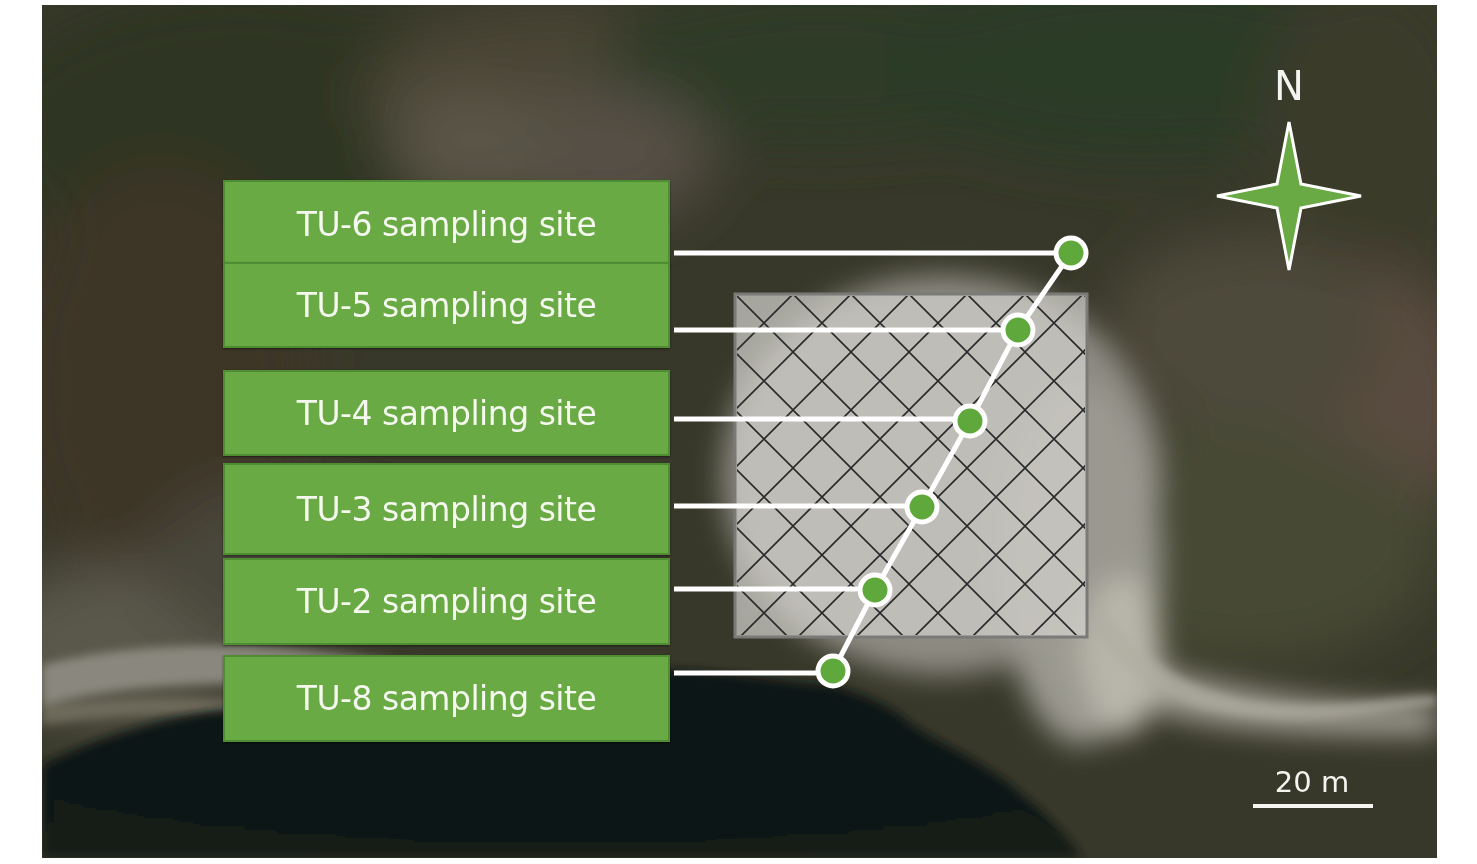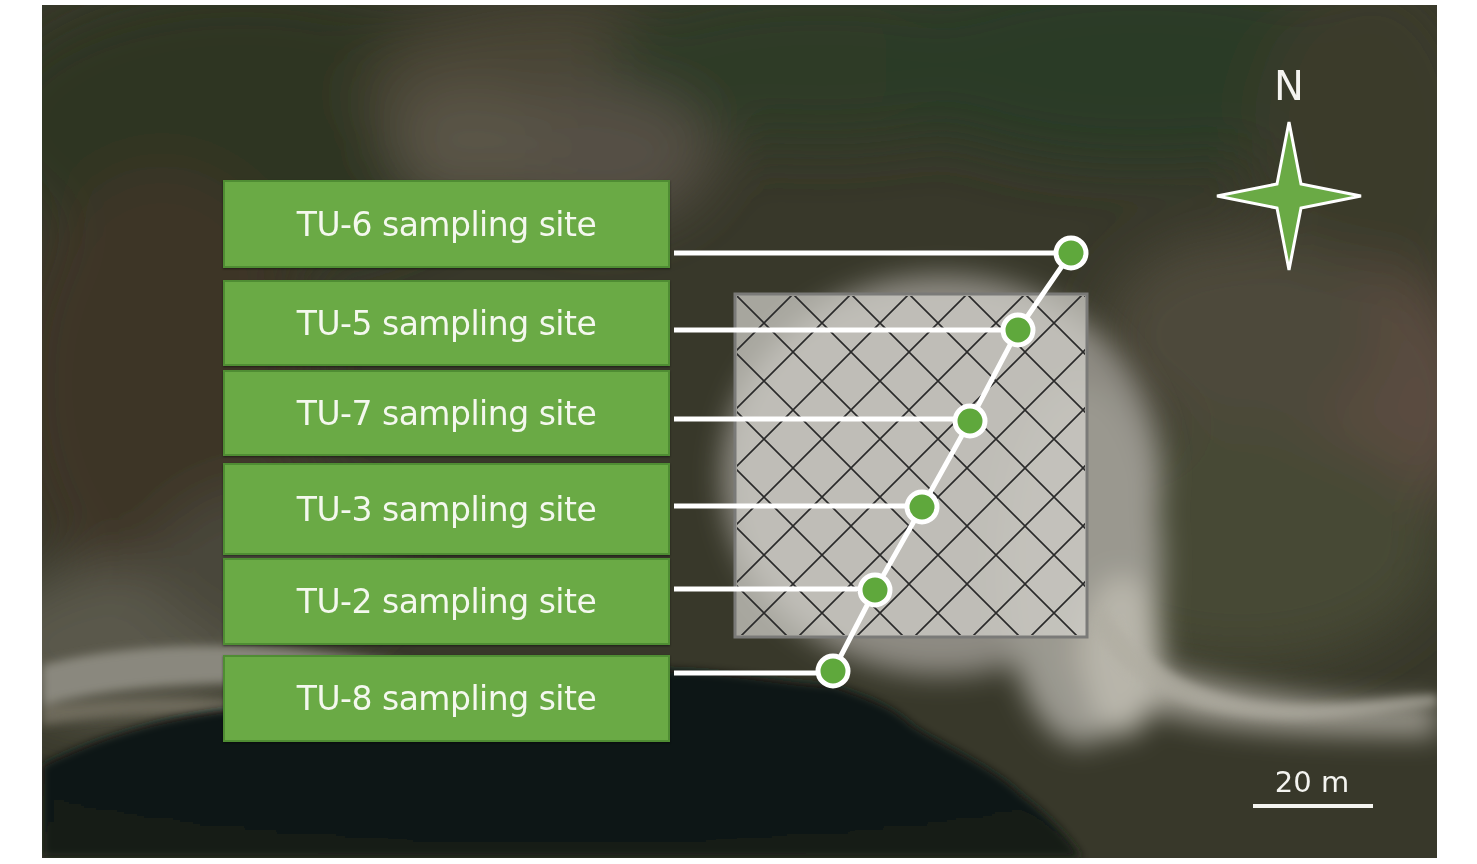--- a/index.html
+++ b/index.html
@@ -185,25 +185,25 @@
     </g>
 
     <g>
       <path d="M1289 122 L1301 184 L1361 196 L1301 208 L1289 270 L1277 208 L1217 196 L1277 184 Z" fill="#6aaa45" stroke="#ffffff" stroke-width="3" stroke-linejoin="miter"></path>
     </g>
   </svg>
 
   <div class="label-box" style="top:180px;height:88px;">
     <span>TU-6 sampling site</span>
   </div>
-  <div class="label-box" style="top:280px;height:86px;">
+  <div class="label-box" style="top:262px;height:86px;">
     <span>TU-5 sampling site</span>
   </div>
   <div class="label-box" style="top:370px;height:86px;">
-    <span>TU-7 sampling site</span>
+    <span>TU-4 sampling site</span>
   </div>
   <div class="label-box" style="top:463px;height:92px;">
     <span>TU-3 sampling site</span>
   </div>
   <div class="label-box" style="top:558px;height:87px;">
     <span>TU-2 sampling site</span>
   </div>
   <div class="label-box" style="top:655px;height:87px;">
     <span>TU-8 sampling site</span>
   </div>

